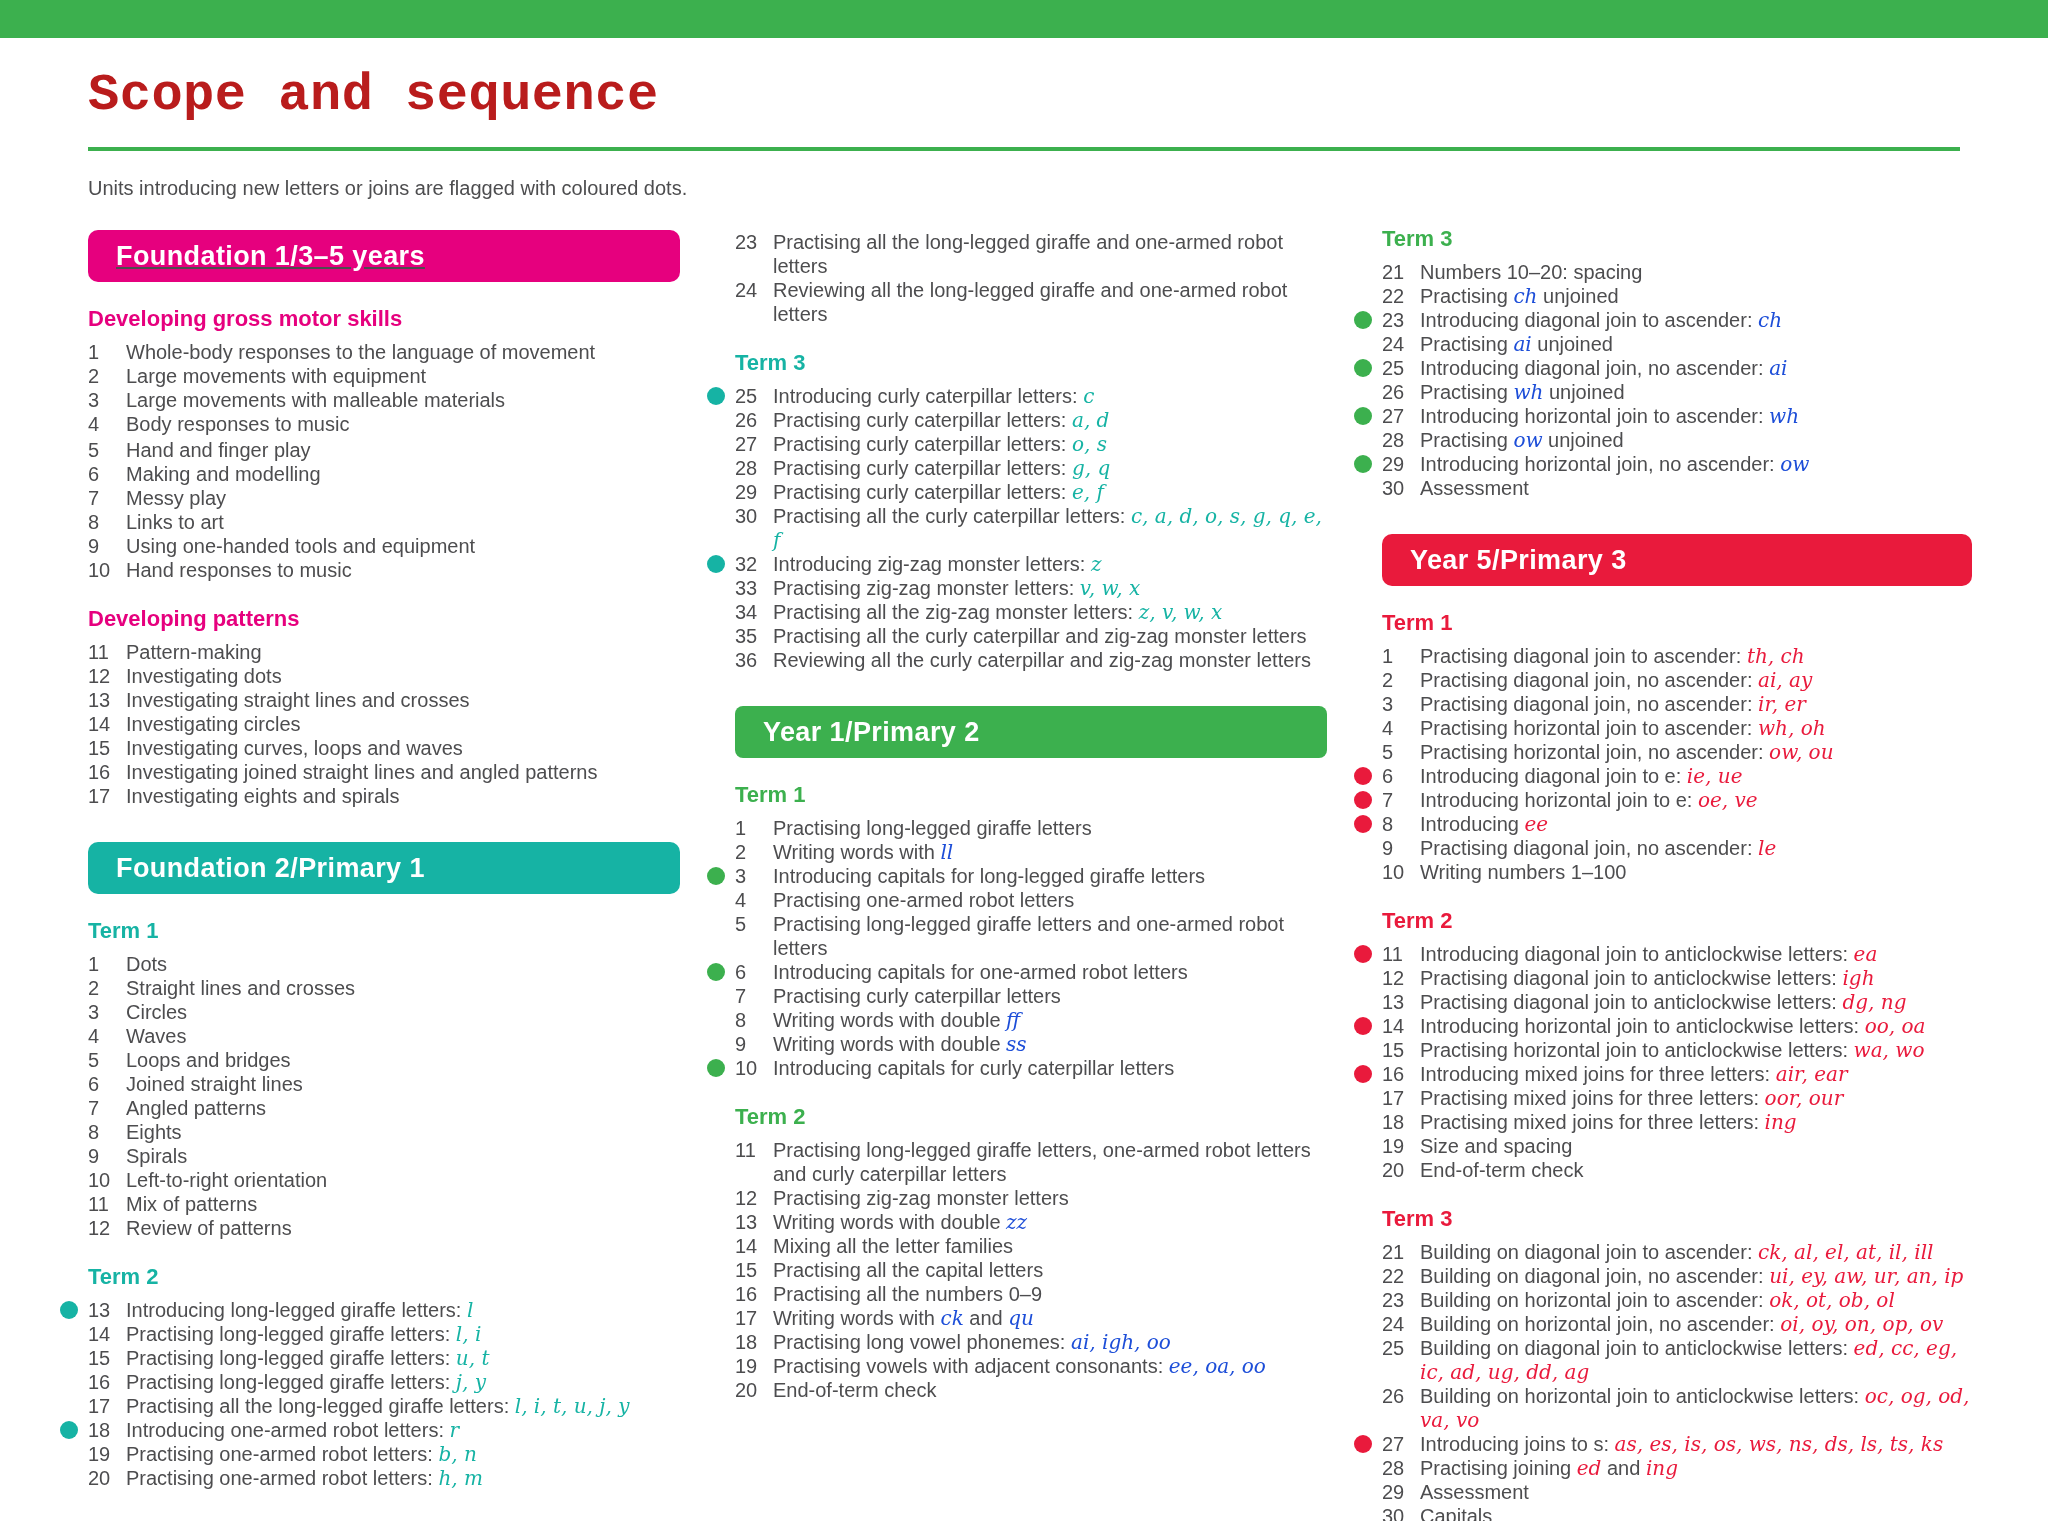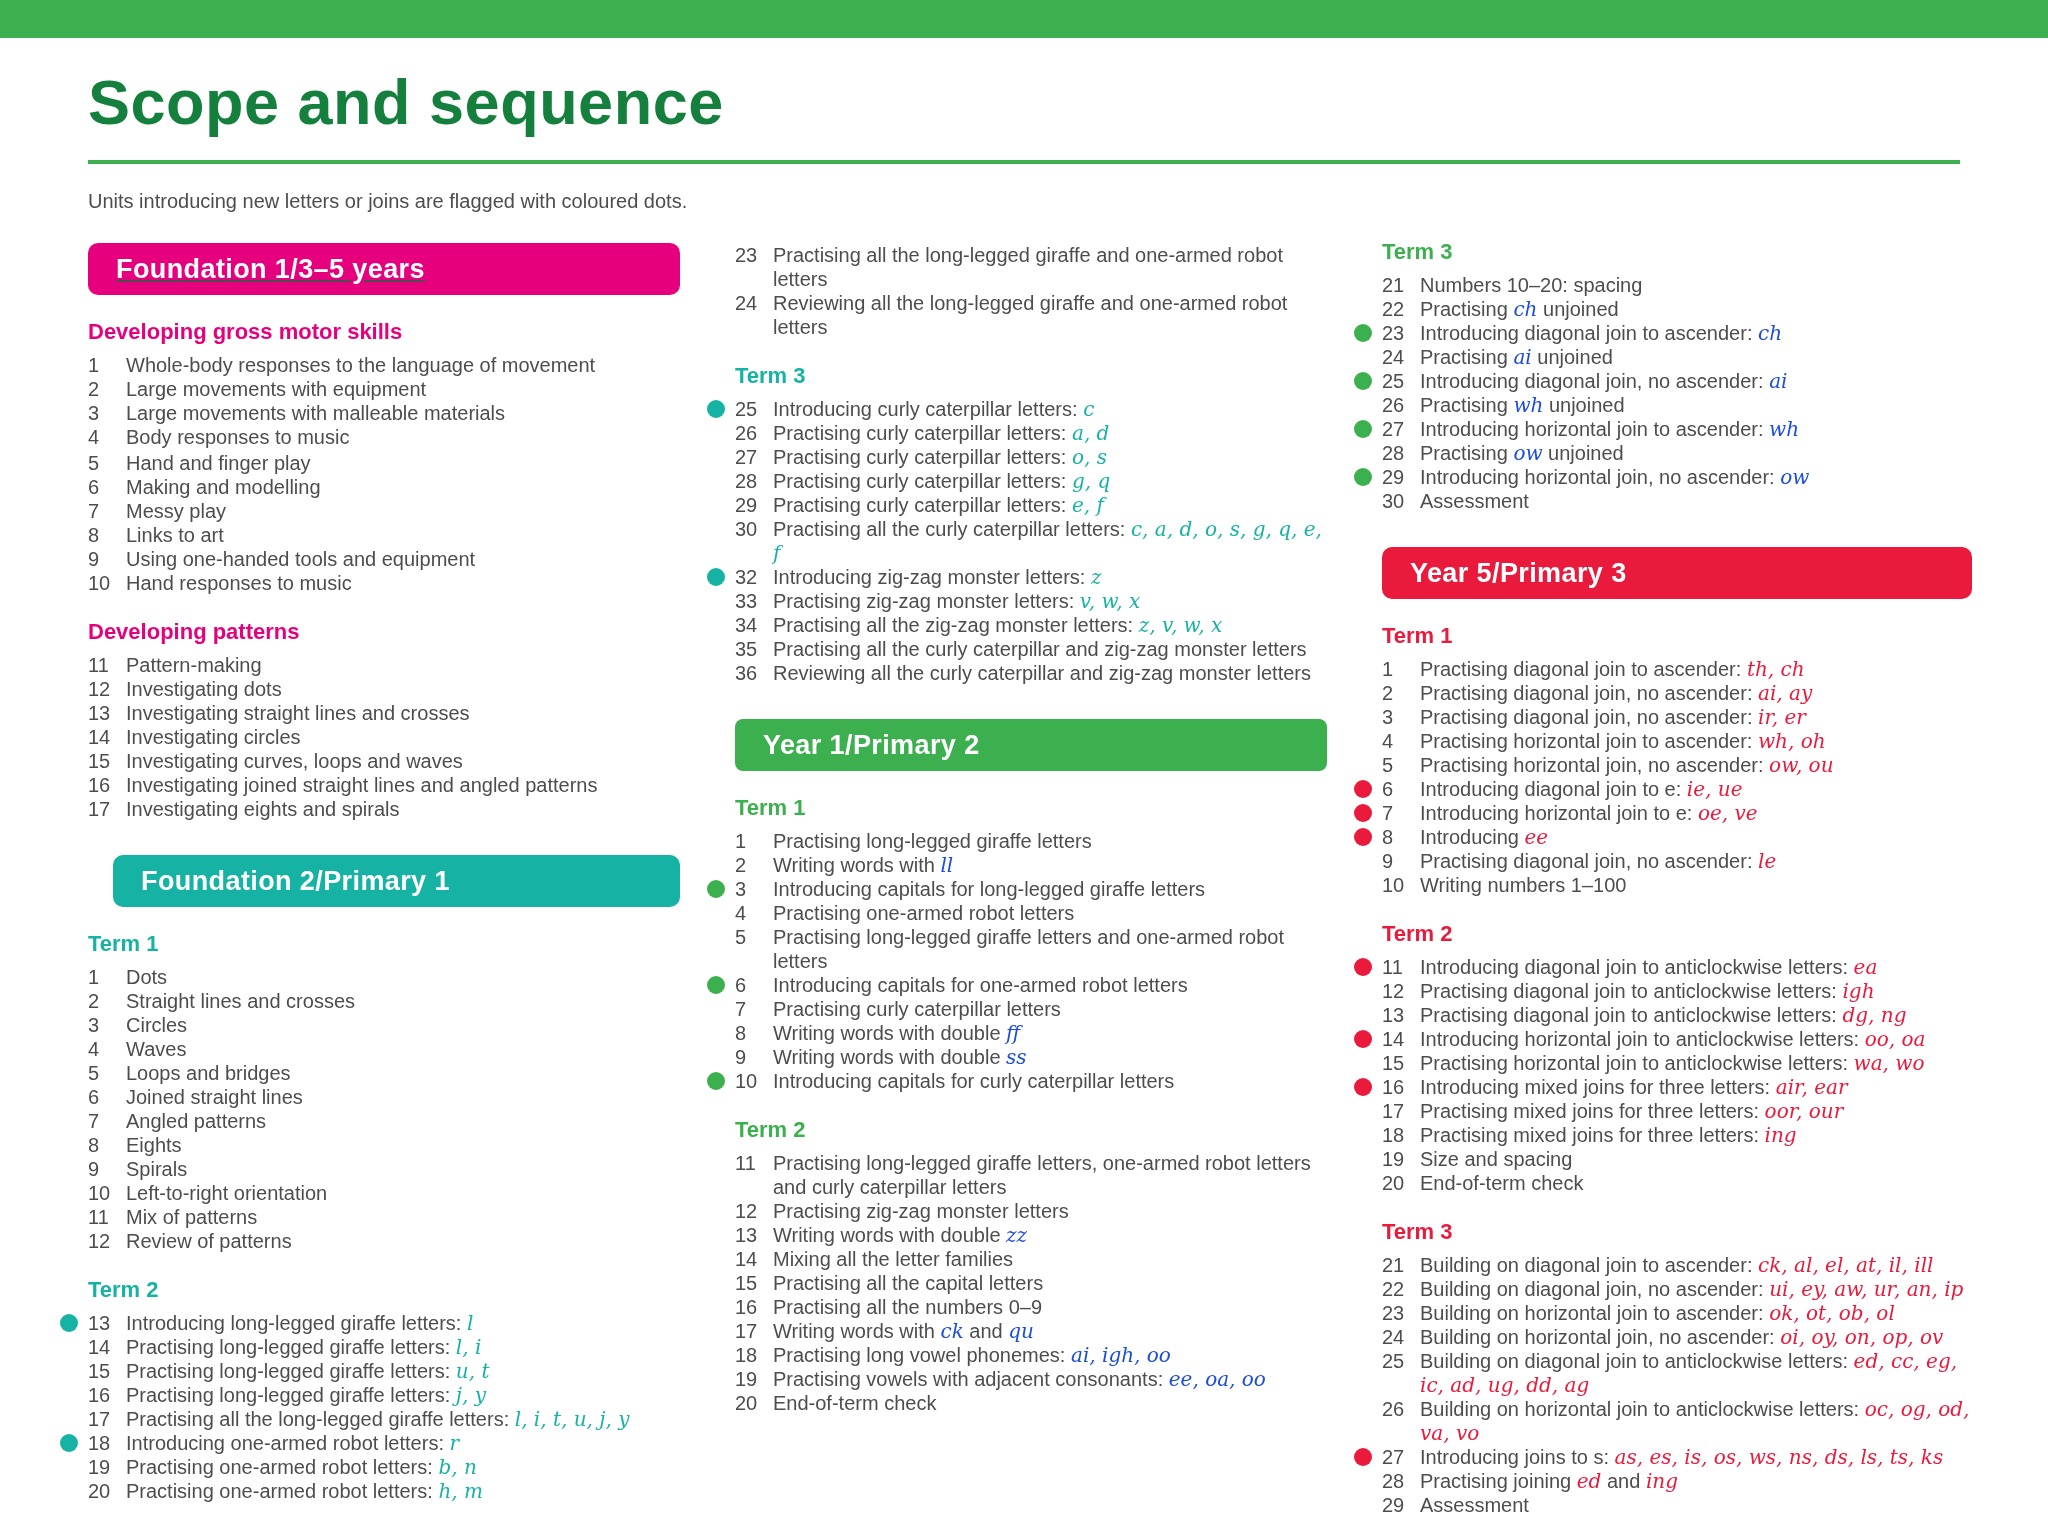--- a/index.html
+++ b/index.html
@@ -4,37 +4,37 @@
 <style>
   html,body{margin:0;padding:0;}
   body{
     width:2048px;height:1521px;overflow:hidden;background:#ffffff;
     font-family:"Liberation Sans",sans-serif;color:#4d4d4f;
     -webkit-font-smoothing:antialiased;
   }
   .topbar{height:38px;background:#3cb04e;}
   .page{padding:0 88px;}
   .page-title{
-    margin:28px 0 0;font-size:63px;font-weight:bold;color:#15803d;letter-spacing:.5px;
+    margin:28px 0 0;font-size:52px;font-weight:bold;color:#b91c1c;letter-spacing:.5px;font-family:Liberation Mono, monospace;
   }
   .title-rule{border:none;border-top:4px solid #3cb04e;margin:22px 0 0;}
   .subtitle{margin:26px 0 0;font-size:20px;color:#4d4d4f;}
   .columns{display:flex;gap:55px;margin-top:30px;align-items:flex-start;}
   .col{flex:0 0 auto;}
   .col-1,.col-2{width:592px;}
   .col-3{width:590px;}
 
   .banner{
     height:52px;border-radius:10px;display:flex;align-items:center;
     padding:0 28px;margin:34px 0 20px;box-sizing:border-box;
   }
   .col > .banner:first-child{margin-top:0;}
   .banner span{color:#ffffff;font-size:27px;font-weight:bold;letter-spacing:.4px;}
   .bg-pink{background:#e6007e;text-decoration:underline;}
-  .bg-teal{background:#16b3a4;margin-left:25px;}
+  .bg-teal{background:#16b3a4;}
   .bg-green{background:#3cb04e;border-radius:8px;}
   .bg-red{background:#e91a3c;}
 
   .group-heading{font-size:22px;font-weight:bold;margin:24px 0 8px;}
   .col > .group-heading:first-child{margin-top:-4px;}
   .accent-pink{color:#e6007e;}
   .accent-teal{color:#16b3a4;}
   .accent-green{color:#3cb04e;}
   .accent-red{color:#e91a3c;}
 

